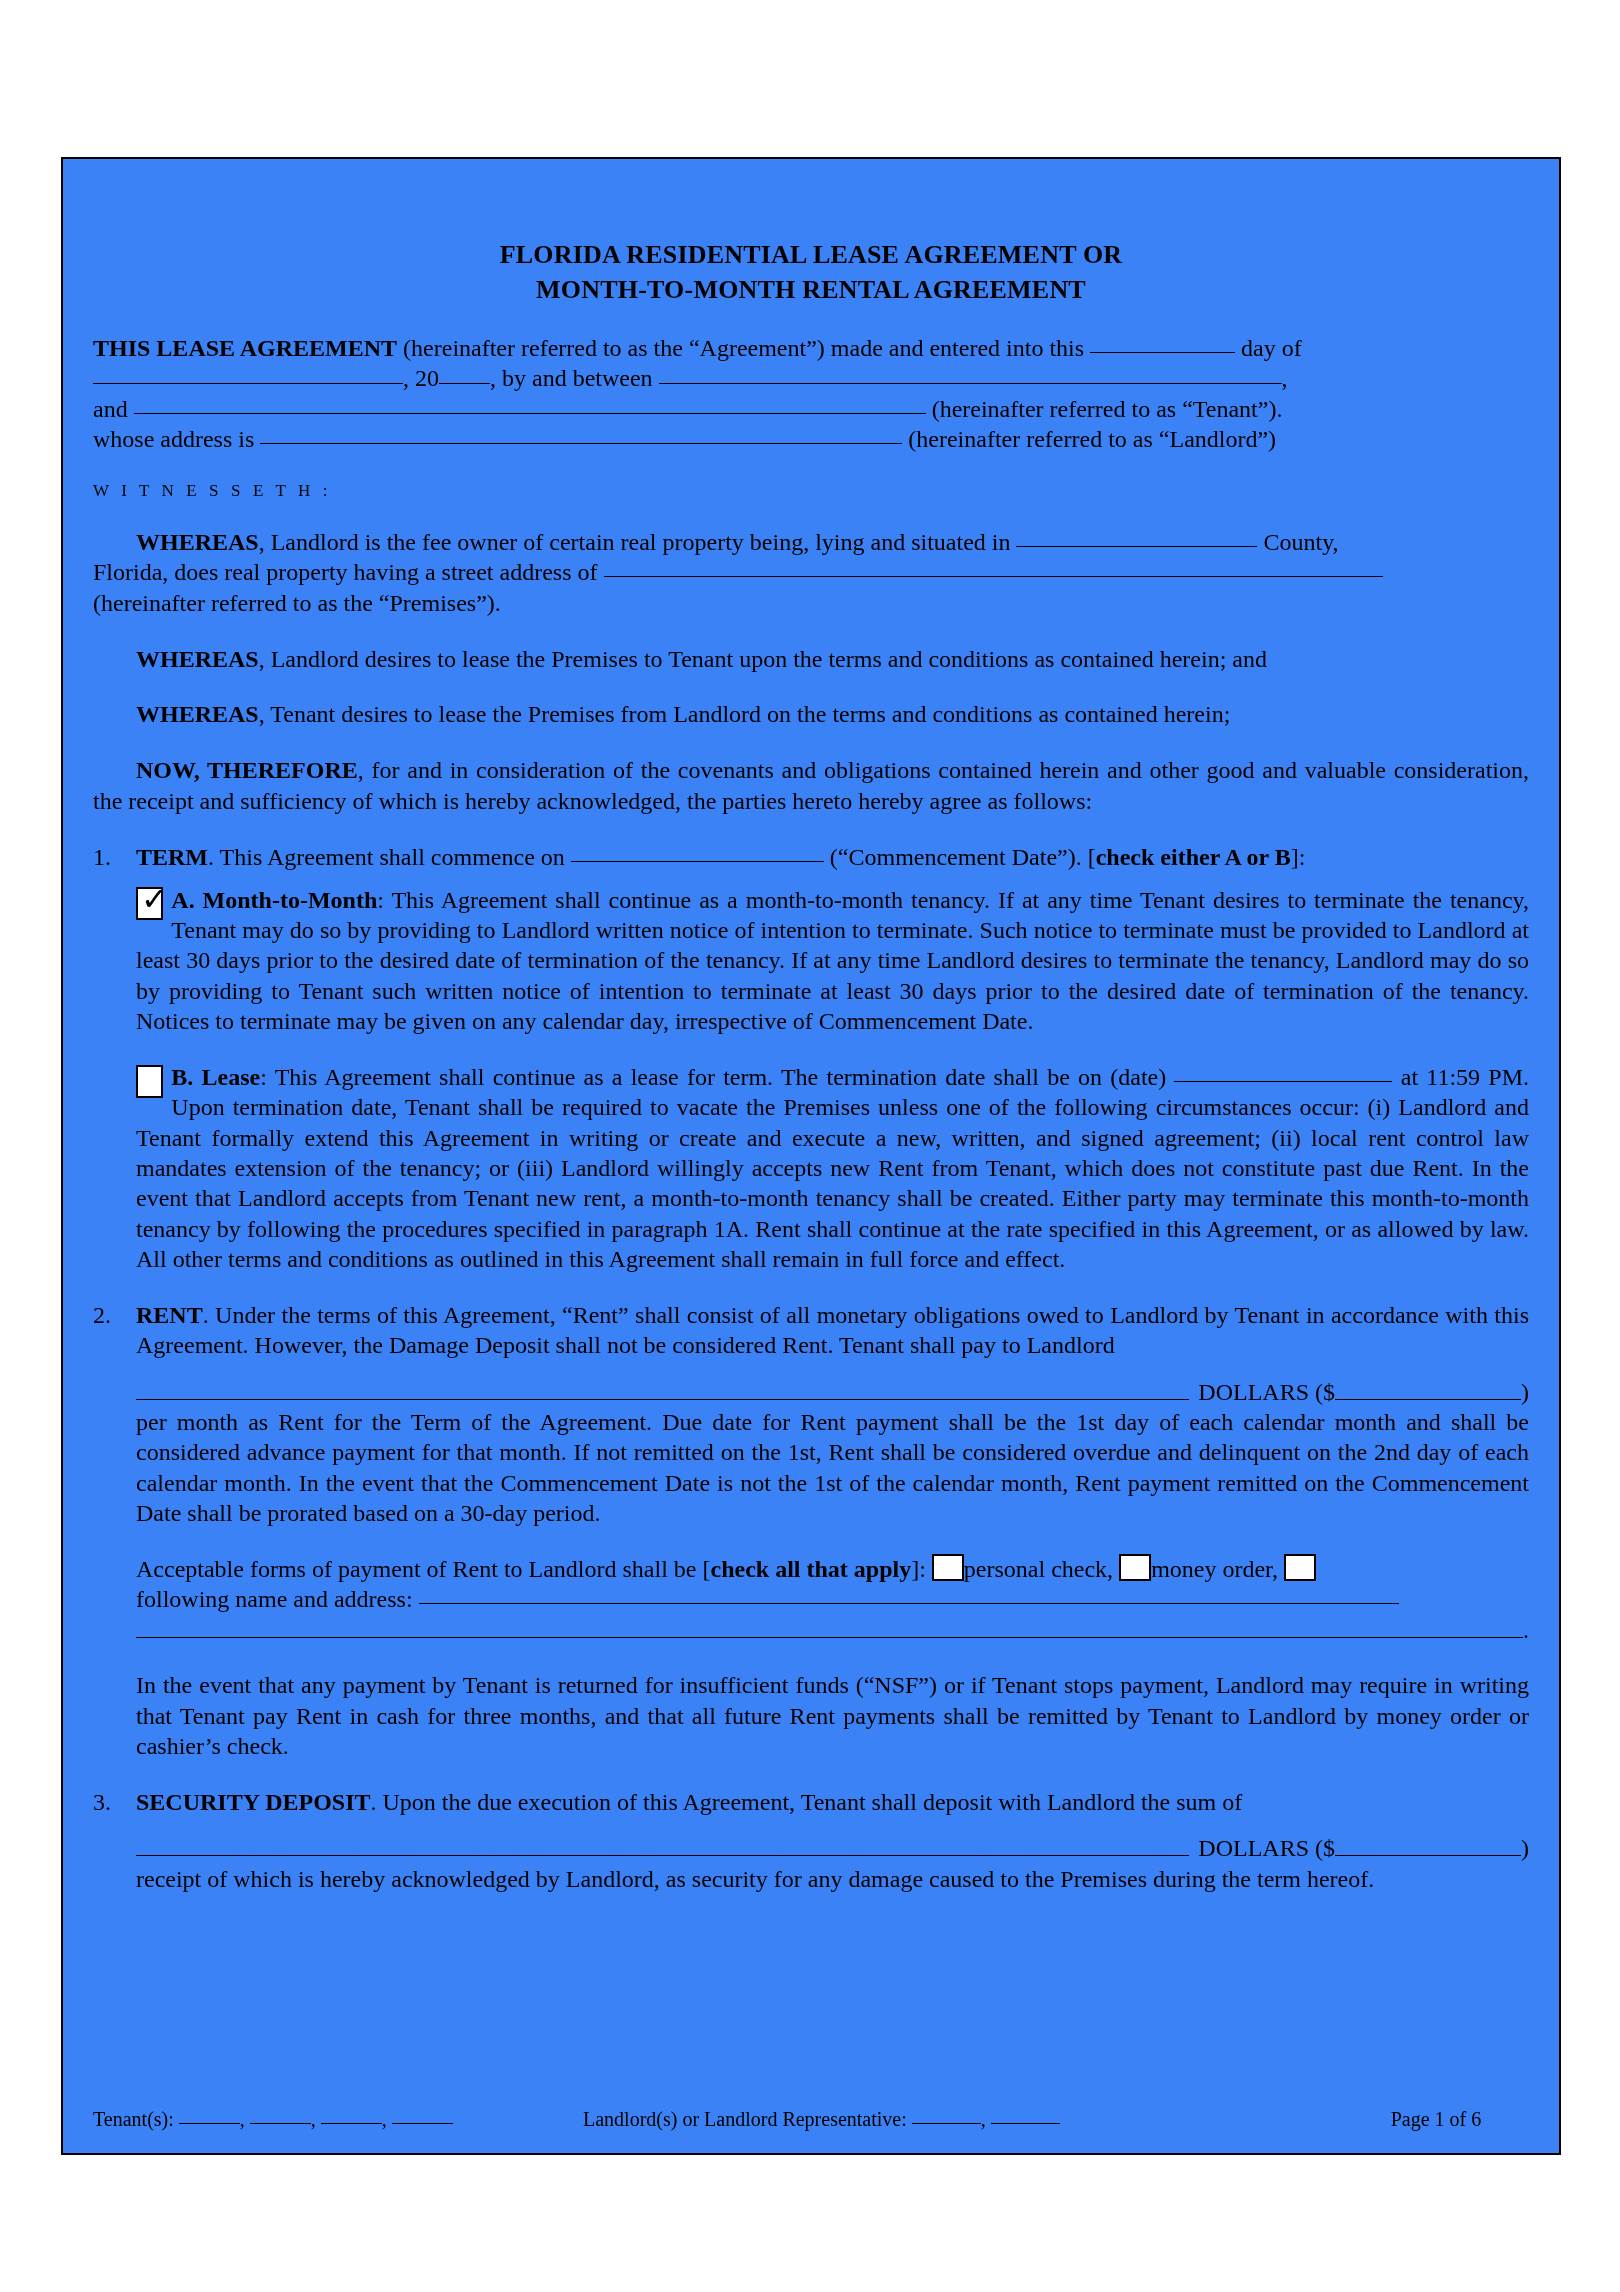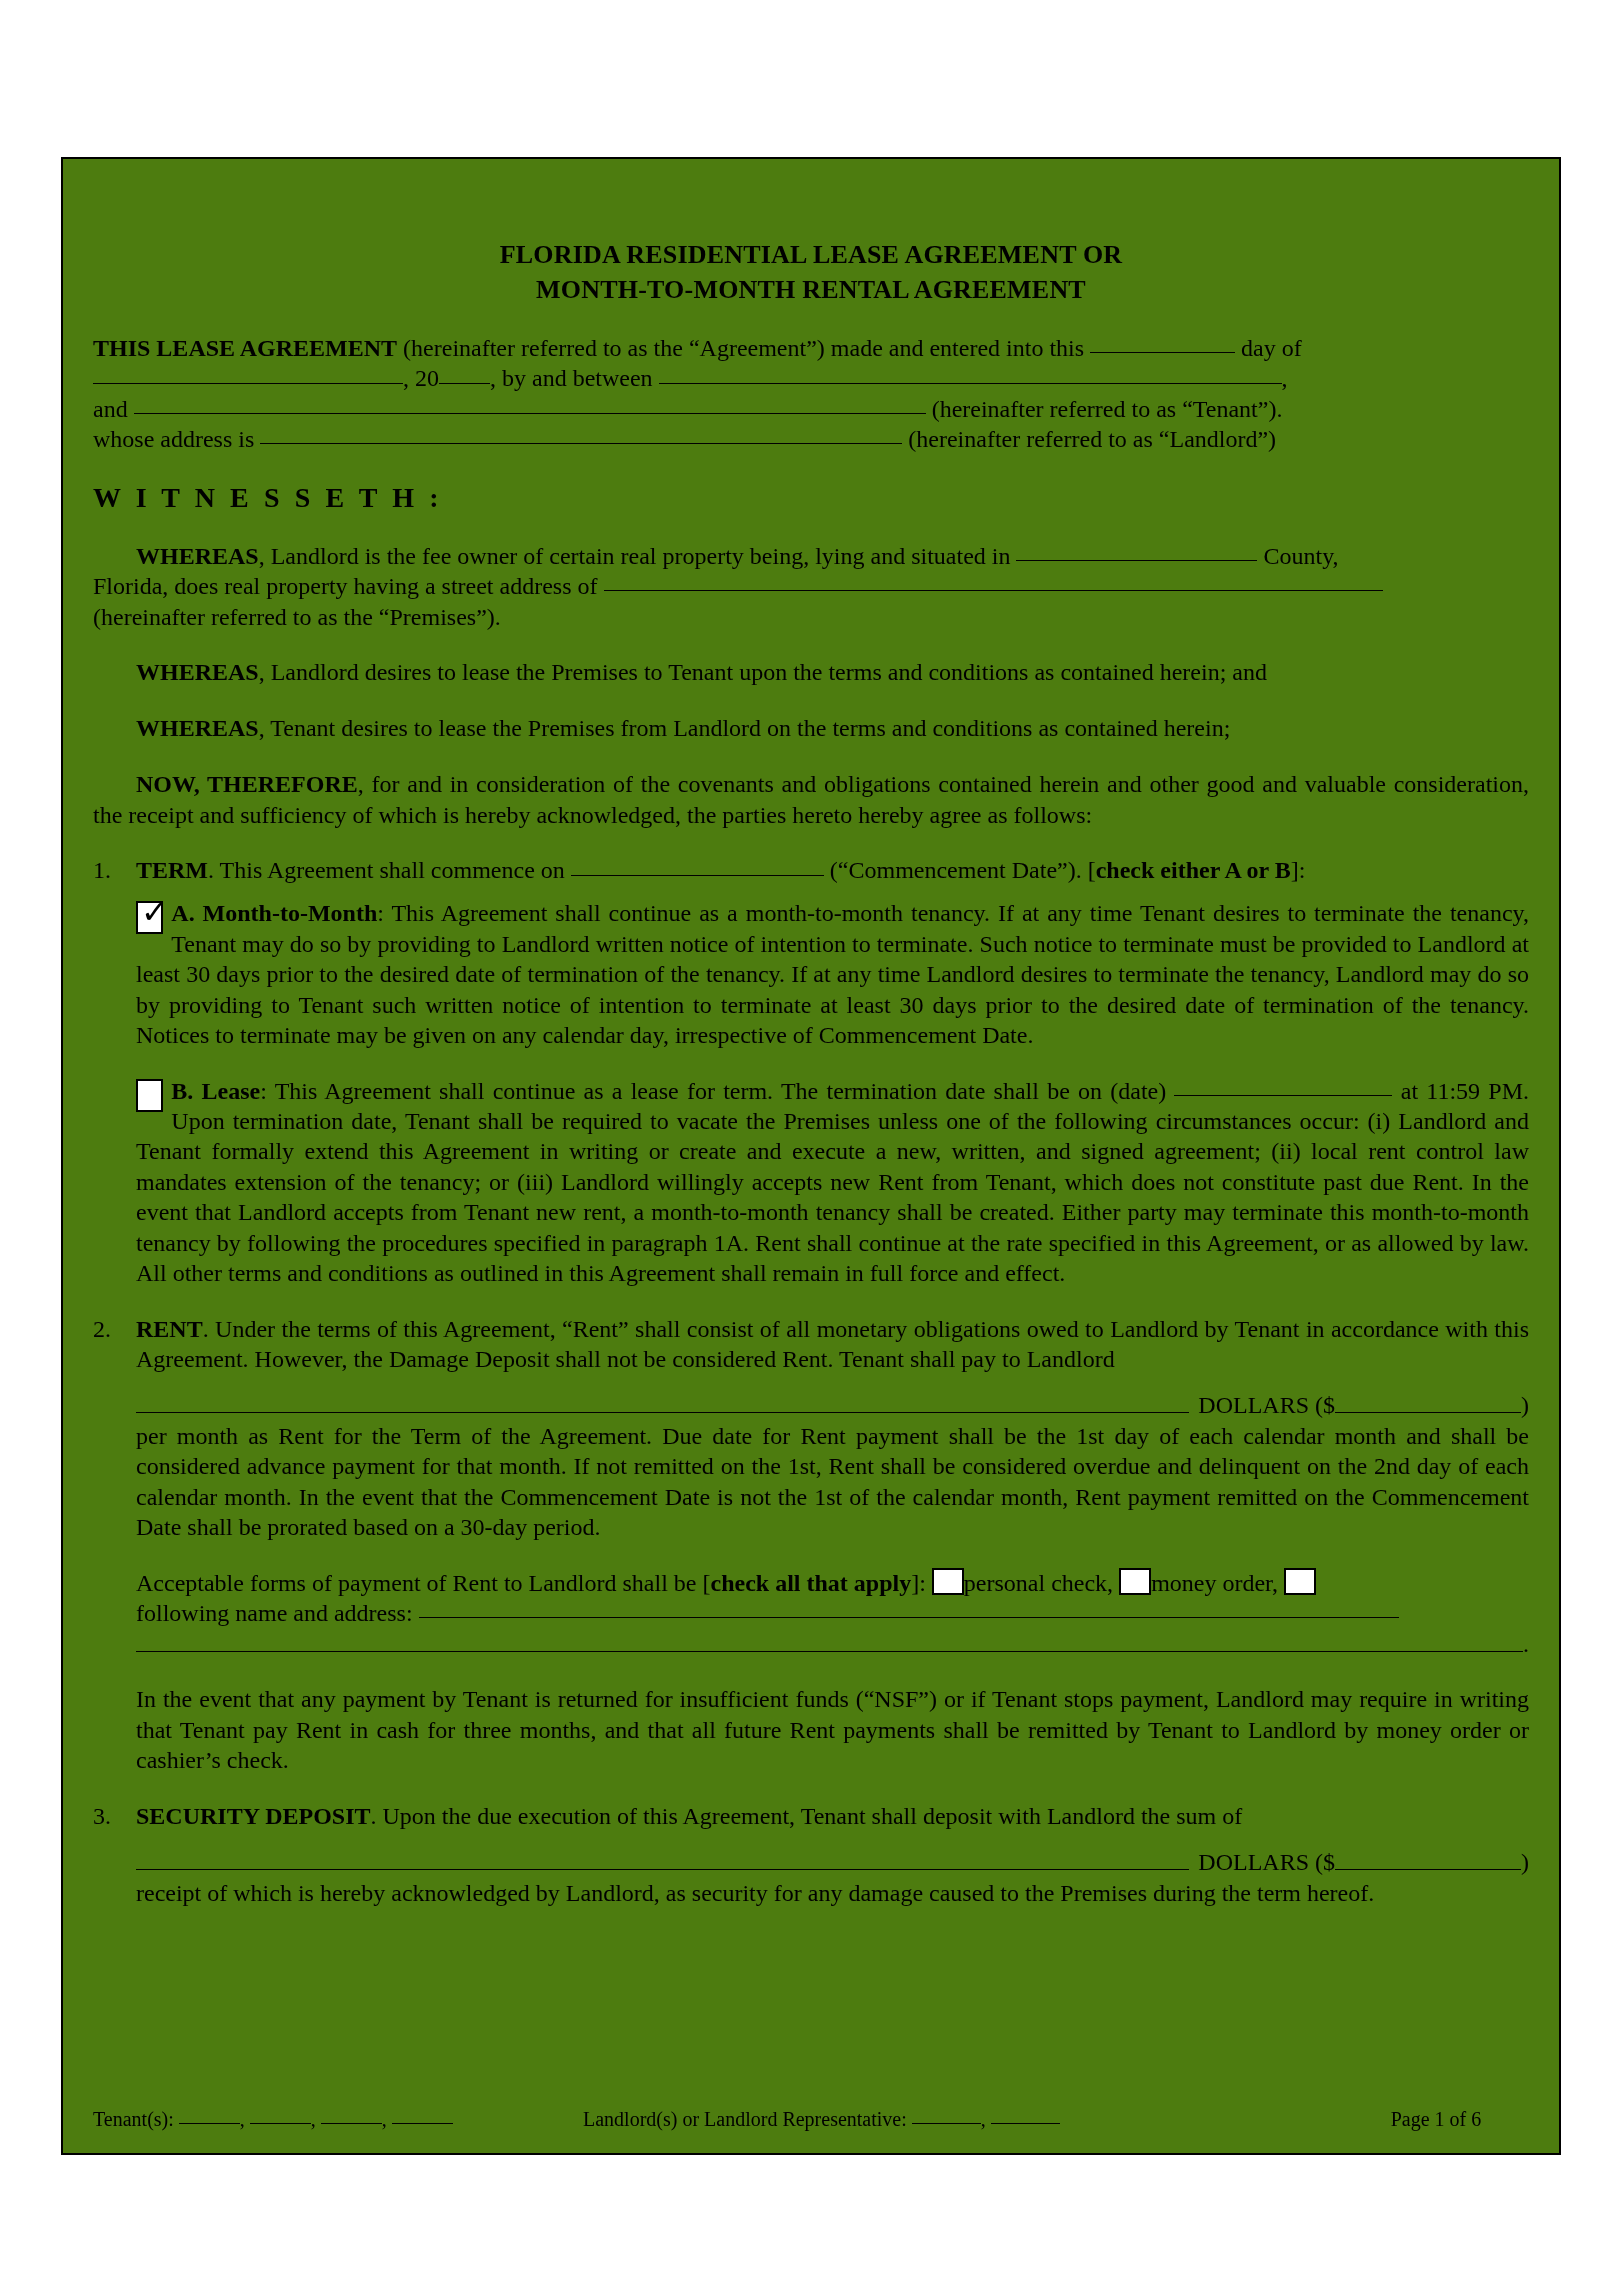--- a/index.html
+++ b/index.html
@@ -14,21 +14,21 @@
     color: #000000;
     position: relative;
   }
   .page-frame {
     position: absolute;
     left: 61px;
     top: 157px;
     width: 1500px;
     height: 1998px;
     border: 2.9px solid #000;
-    background: #4d7c0f;
+    background: #3b82f6;
   }
   .page-inner {
     position: absolute;
     left: 30px;
     top: 27.4px;
     right: 30px;
     bottom: 9.8px;
     font-size: 24px;
     line-height: 1.265;
   }
@@ -48,23 +48,23 @@
     text-align: justify;
     text-justify: inter-word;
   }
   .sp-s { height: 12.7px; }
   .sp-m { height: 25.5px; }
 
   .b { font-weight: bold; }
   .bi { font-weight: bold; }
 
   .witnesseth {
-    font-weight: bold;
+    font-weight: normal;
     letter-spacing: 4.1px;
-    font-size: 28px;
+    font-size: 17px;
   }
 
   .indent { text-indent: 43px; }
 
   
   .rule {
     display: inline-block;
     border-bottom: 1.6px solid #000;
     vertical-align: 2.9px;
     height: 1px;

